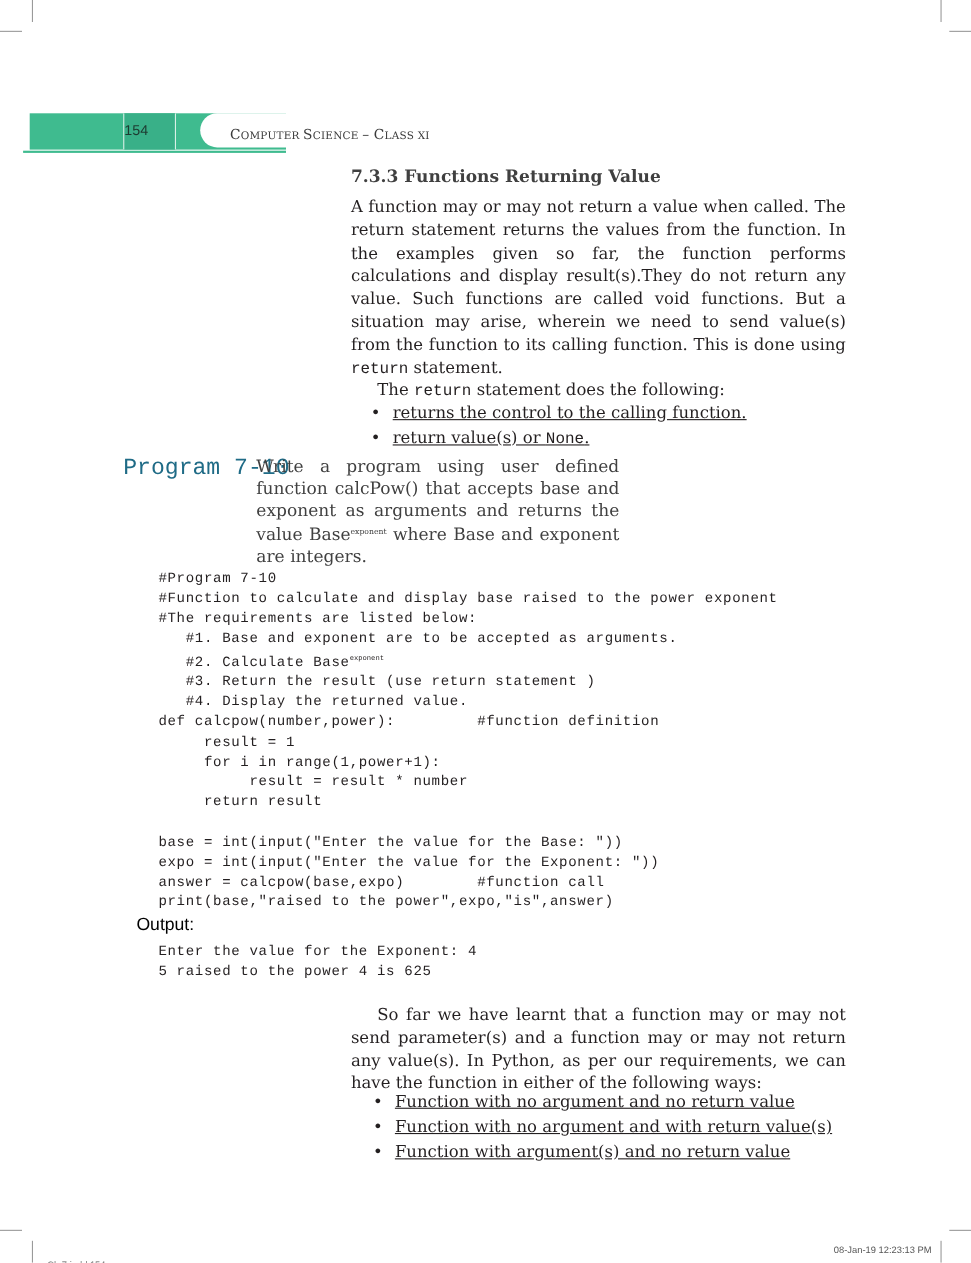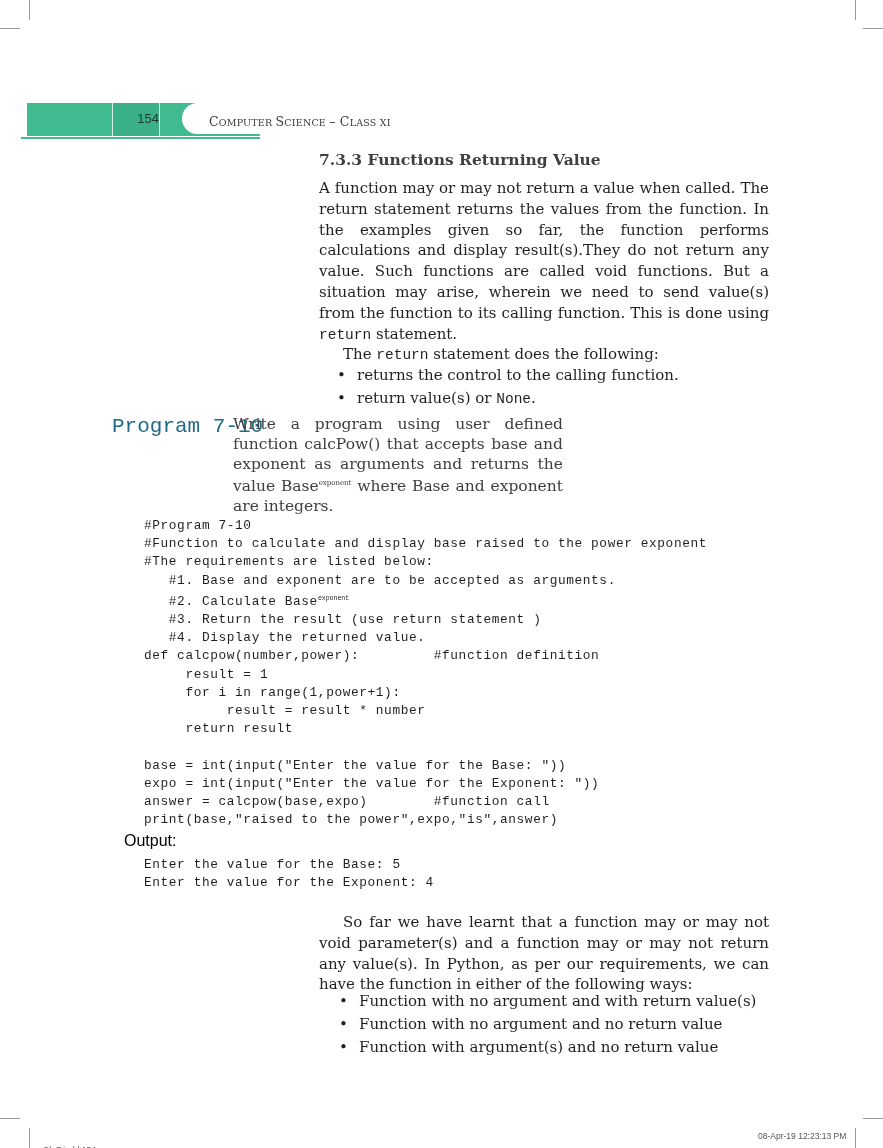--- a/index.html
+++ b/index.html
@@ -5,38 +5,38 @@
   html, body { margin:0; padding:0; background:#ffffff; }
   body { width:883px; height:1148px; position:relative; overflow:hidden;
          font-family:"DejaVu Serif", serif; color:#231f20; }
   .crop-v { position:absolute; width:1px; background:#9a9a9a; }
   .crop-h { position:absolute; height:1px; background:#9a9a9a; }
 
   
   .band { position:absolute; left:27px; top:103px; width:233px; height:33px; background:#3fbb8f; }
   .band-cell2 { position:absolute; left:112px; top:103px; width:46px; height:33px; background:#39b088;
                 border-left:1px solid #d9f0e6; border-right:1px solid #d9f0e6; }
-  .page-num { position:absolute; left:113px; top:111px; width:46px; text-align:right;
+  .page-num { position:absolute; left:113px; top:111px; width:46px; text-align:left;
               font-family:"Liberation Sans", sans-serif; font-size:13px; color:#1d3a30; }
   .pill { position:absolute; left:182px; top:103px; width:78px; height:31px; background:#fff;
           border-radius:16px 0 0 16px; }
   .band-underline { position:absolute; left:21px; top:137px; width:239px; height:2px; background:#3fbb8f; }
   .running-head { position:absolute; left:209px; top:114px; font-family:"DejaVu Serif", serif;
                   font-size:12.5px; color:#3a3a3a; letter-spacing:0.2px; }
   .running-head .sc { font-size:9.5px; text-transform:uppercase; }
 
   .section-title { position:absolute; left:319px; top:150px; font-family:"DejaVu Serif", serif;
                    font-weight:bold; font-size:15.5px; color:#404040; }
 
   .para { position:absolute; left:319px; width:450px; font-size:15px; line-height:20.8px;
           text-align:justify; color:#231f20; }
   .mono-inline { font-family:"Liberation Mono", monospace; font-size:14.5px; }
   .indent { text-indent:24px; }
 
-  .bullets { position:absolute; list-style:none; margin:0; padding:0; font-size:15px; }
+  .bullets { position:absolute; list-style:none; margin:0; padding:0; font-size:15px;text-decoration:underline; }
   .bullets li { position:relative; padding-left:20px; }
   .bullets li::before { content:"•"; position:absolute; left:0; top:0; }
 
   .prog-label { position:absolute; left:112px; top:415px; font-size:21px; color:#1f6b86;
                 font-family:Liberation Mono, monospace; }
   .prog-desc { position:absolute; left:233px; top:415px; width:330px; font-size:15.5px;
                line-height:19.8px; color:#404040; text-align:justify; }
   .prog-desc sup { font-size:7px; vertical-align:6px; }
 
   .code { position:absolute; left:144px; font-family:"Liberation Mono", monospace; font-size:12.8px;
@@ -85,24 +85,24 @@
   <li><span>return value(s) or </span><span class="mono-inline">None</span><span>.</span></li>
 </ul>
 
 <div class="prog-label">Program 7-10</div>
 <div class="prog-desc"><span>Write a program using user defined function calcPow() that accepts base and exponent as arguments and returns the value Base</span><sup>exponent</sup><span>  where Base and exponent are integers.</span></div>
 
 <div class="code" style="top:517px;"><div>#Program 7-10</div><div>#Function to calculate and display base raised to the power exponent</div><div>#The requirements are listed below:</div><div>   #1. Base and exponent are to be accepted as arguments.</div><div><span>   #2. Calculate Base</span><sup>exponent</sup></div><div>   #3. Return the result (use return statement )</div><div>   #4. Display the returned value.</div><div>def calcpow(number,power):         #function definition</div><div>     result = 1</div><div>     for i in range(1,power+1):</div><div>          result = result * number</div><div>     return result</div><div>​</div><div>base = int(input("Enter the value for the Base: "))</div><div>expo = int(input("Enter the value for the Exponent: "))</div><div>answer = calcpow(base,expo)        #function call</div><div>print(base,"raised to the power",expo,"is",answer)</div></div>
 
 <div class="output-label">Output:</div>
 
-<div class="code" style="top:856px;"><div>Enter the value for the Base: 5</div><div>Enter the value for the Exponent: 4</div></div>
+<div class="code" style="top:856px;"><div>Enter the value for the Exponent: 4</div><div>5 raised to the power 4 is 625</div></div>
 
-<div class="para indent" style="top:912px;">So far we have learnt that a function may or may not void parameter(s) and a function may or may not return any value(s). In Python, as per our requirements, we can have the function in either of the following ways:</div>
+<div class="para indent" style="top:912px;">So far we have learnt that a function may or may not send parameter(s) and a function may or may not return any value(s). In Python, as per our requirements, we can have the function in either of the following ways:</div>
 
 <ul class="bullets" style="left:339px;top:990px;line-height:23px;">
+  <li>Function with no argument and no return value</li>
   <li>Function with no argument and with return value(s)</li>
-  <li>Function with no argument and no return value</li>
   <li>Function with argument(s) and no return value</li>
 </ul>
 
 <div class="footer-left">Ch 7.indd   154</div>
-<div class="footer-right">08-Apr-19   12:23:13 PM</div>
+<div class="footer-right">08-Jan-19   12:23:13 PM</div>
 
 </body></html>

